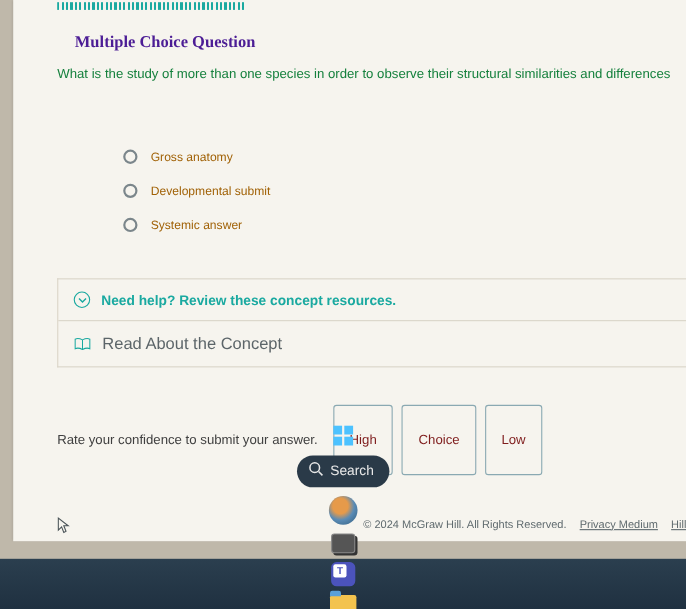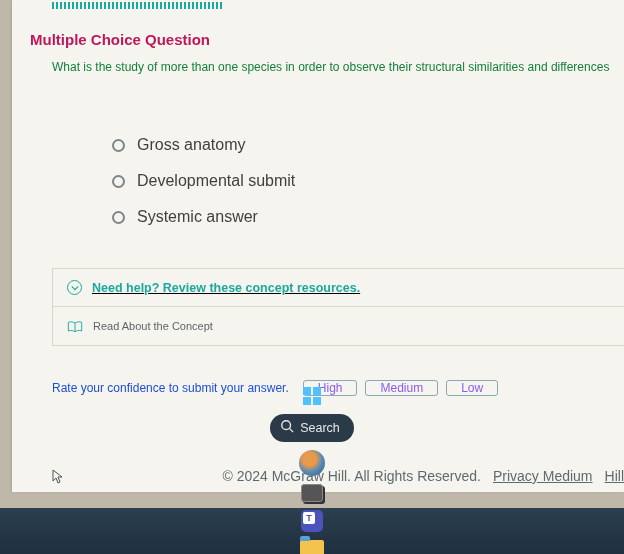--- a/index.html
+++ b/index.html
@@ -19,24 +19,25 @@
   }
 
   .teal-bar {
     margin: 2px 0 0 40px;
     width: 170px;
     height: 7px;
     background: repeating-linear-gradient(90deg, #1aa9a0 0 2px, #f6f4ee 2px 4px);
   }
 
   .q-header {
-    margin: 22px 0 10px 18px;
+    margin: 22px 0 10px 56px;
     font-size: 15px;
     font-weight: 600;
-    color: #be185d;
+    color: #4c1d95;
+    font-family: Liberation Serif, serif;
   }
 
   .q-text {
     margin: 0 10px 0 40px;
     font-size: 12px;
     color: #15803d;
     line-height: 1.5;
   }
 
   .options {
@@ -50,36 +51,35 @@
   }
   .radio {
     width: 13px;
     height: 13px;
     border: 2px solid #7b868b;
     border-radius: 50%;
     margin-right: 12px;
     flex-shrink: 0;
   }
   .option-label {
-    font-size: 16px;
-    color: #404040;
+    font-size: 11px;
+    color: #a16207;
     text-align: center;
   }
 
   .help-box {
     margin: 42px 0 0 40px;
     border: 1px solid #dad5c8;
     border-right: none;
   }
   .help-header {
     padding: 11px 14px;
     display: flex;
     align-items: center;
     border-bottom: 1px solid #dad5c8;
-    text-decoration: underline;
   }
   .help-chevron {
     width: 15px;
     height: 15px;
     border: 1.5px solid #1aa9a0;
     border-radius: 50%;
     display: flex;
     align-items: center;
     justify-content: center;
     margin-right: 10px;
@@ -98,51 +98,51 @@
     align-items: center;
   }
   .book-icon {
     width: 16px;
     height: 14px;
     margin-right: 10px;
     flex-shrink: 0;
     color: #1aa9a0;
   }
   .help-item-label {
-    font-size: 11px;
+    font-size: 15px;
     color: #5c6569;
   }
 
   .confidence-row {
     margin: 34px 0 0 40px;
     display: flex;
     align-items: center;
     gap: 8px;
   }
   .confidence-prompt {
     font-size: 12px;
-    color: #1d4ed8;
+    color: #404040;
     margin-right: 6px;
   }
   .conf-btn {
     border: 1px solid #8aa9b2;
     background: #f6f4ee;
-    color: #8b5cf6;
+    color: #7f1d1d;
     font-size: 12px;
-    padding: 0 14px;
+    padding: 24px 14px;
     border-radius: 3px;
     cursor: pointer;
   }
 
   .footer {
     position: absolute;
     bottom: 8px;
     left: 40px;
     right: 0;
-    font-size: 14px;
+    font-size: 10px;
     color: #5f6a6e;
     display: flex;
     align-items: center;
   }
   .footer-cursor {
     width: 12px; height: 14px; color: #4b5458; margin-right: auto;
   }
   .footer-right {
     margin-left: auto;
     display: flex;
@@ -243,21 +243,21 @@
             <path d="M2 2 C6 0 10 2 12 3 C14 2 18 0 22 2 V15 C18 13 14 15 12 16 C10 15 6 13 2 15 Z M12 3 V16" fill="none" stroke="currentColor" stroke-width="1.4"></path>
           </svg>
       </span>
       <span class="help-item-label">Read About the Concept</span>
     </div>
   </div>
 
   <div class="confidence-row">
     <span class="confidence-prompt">Rate your confidence to submit your answer.</span>
     <button class="conf-btn">High</button>
-    <button class="conf-btn">Medium</button>
+    <button class="conf-btn">Choice</button>
     <button class="conf-btn">Low</button>
   </div>
 
   <div class="footer">
     <span class="footer-cursor">
       <svg viewBox="0 0 12 16">
           <path d="M1 1 L1 12 L4 9 L6 14 L8 13 L6 8 L10 8 Z" fill="none" stroke="currentColor" stroke-width="1"></path>
         </svg>
     </span>
     <div class="footer-right">

